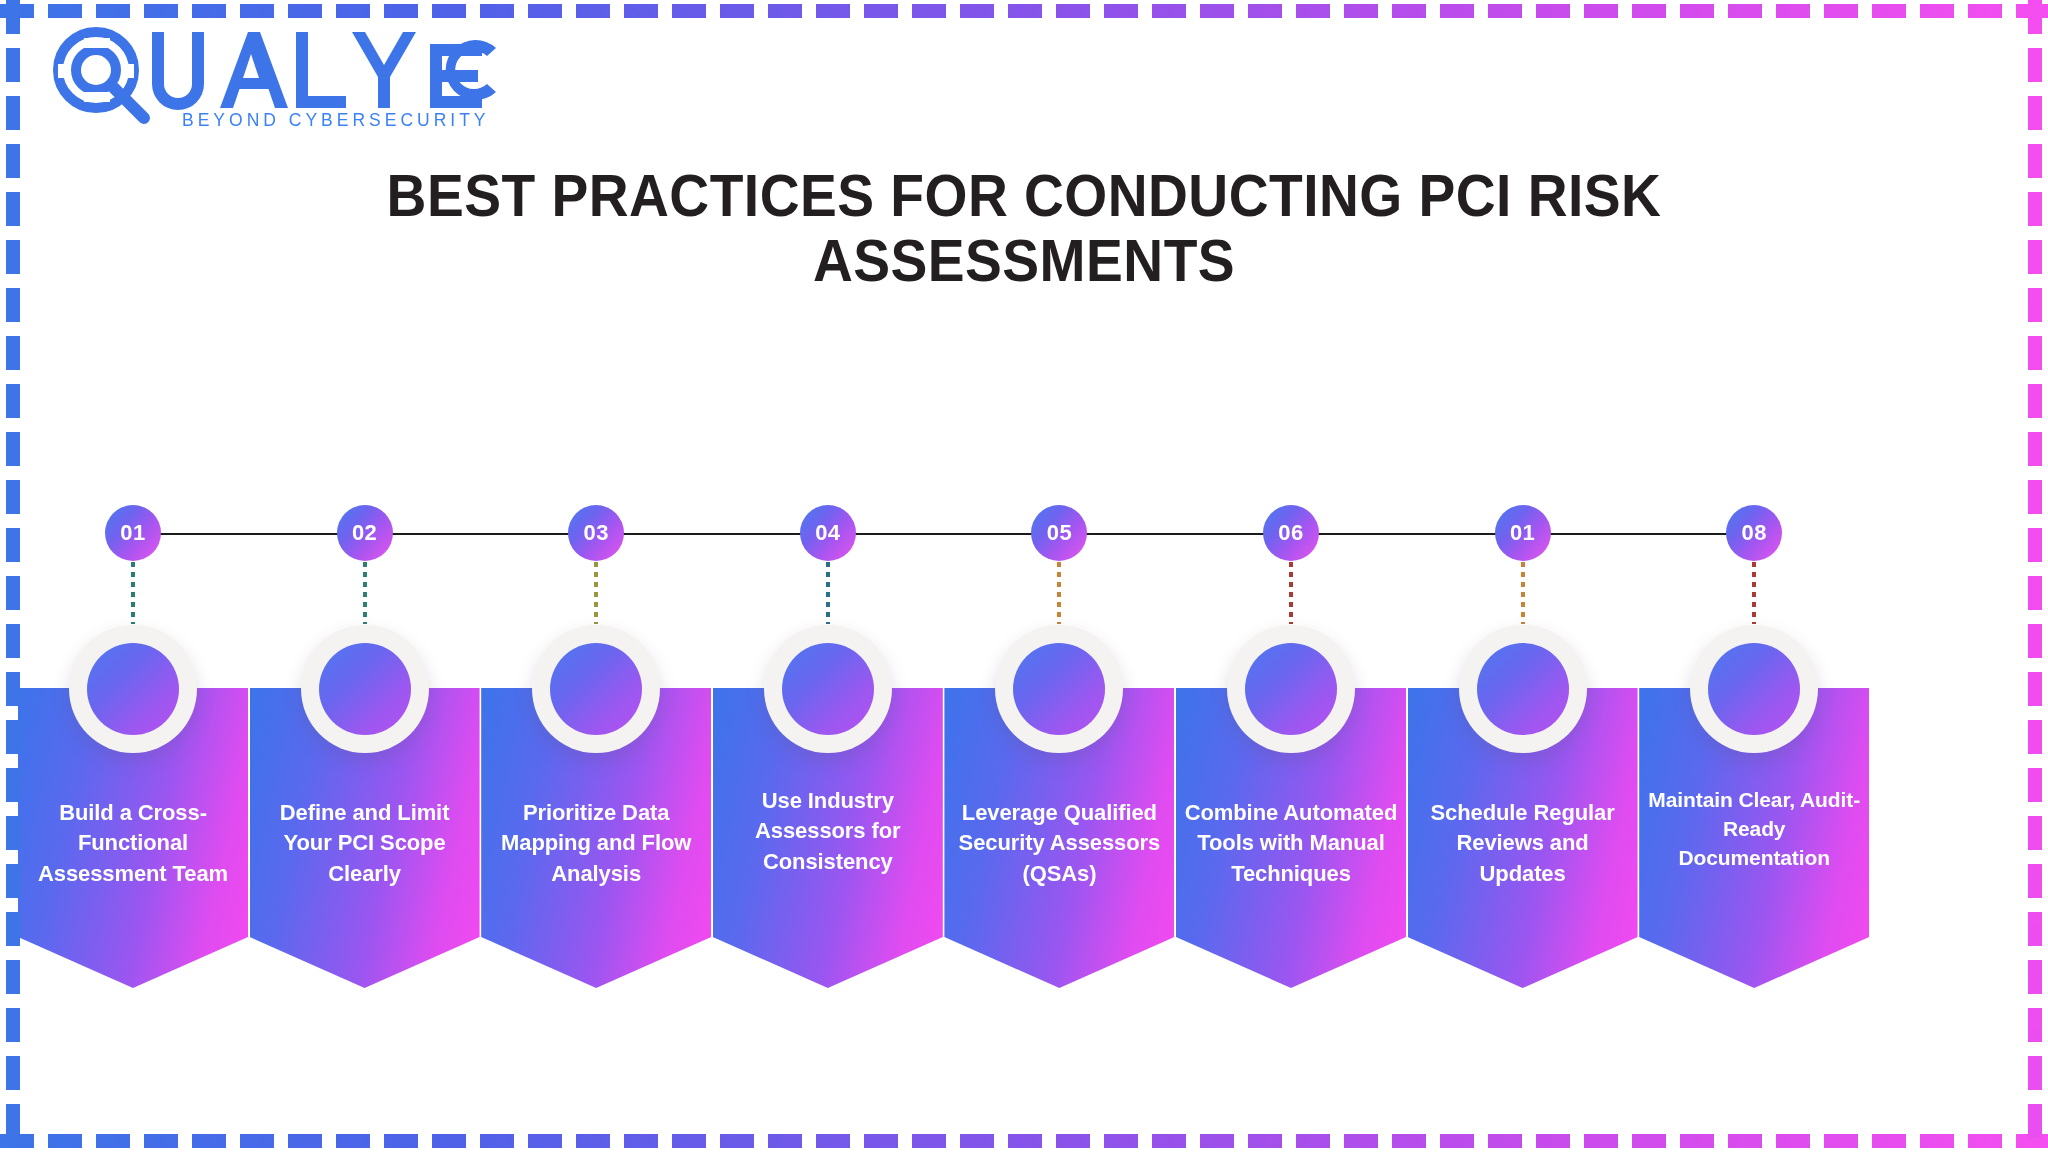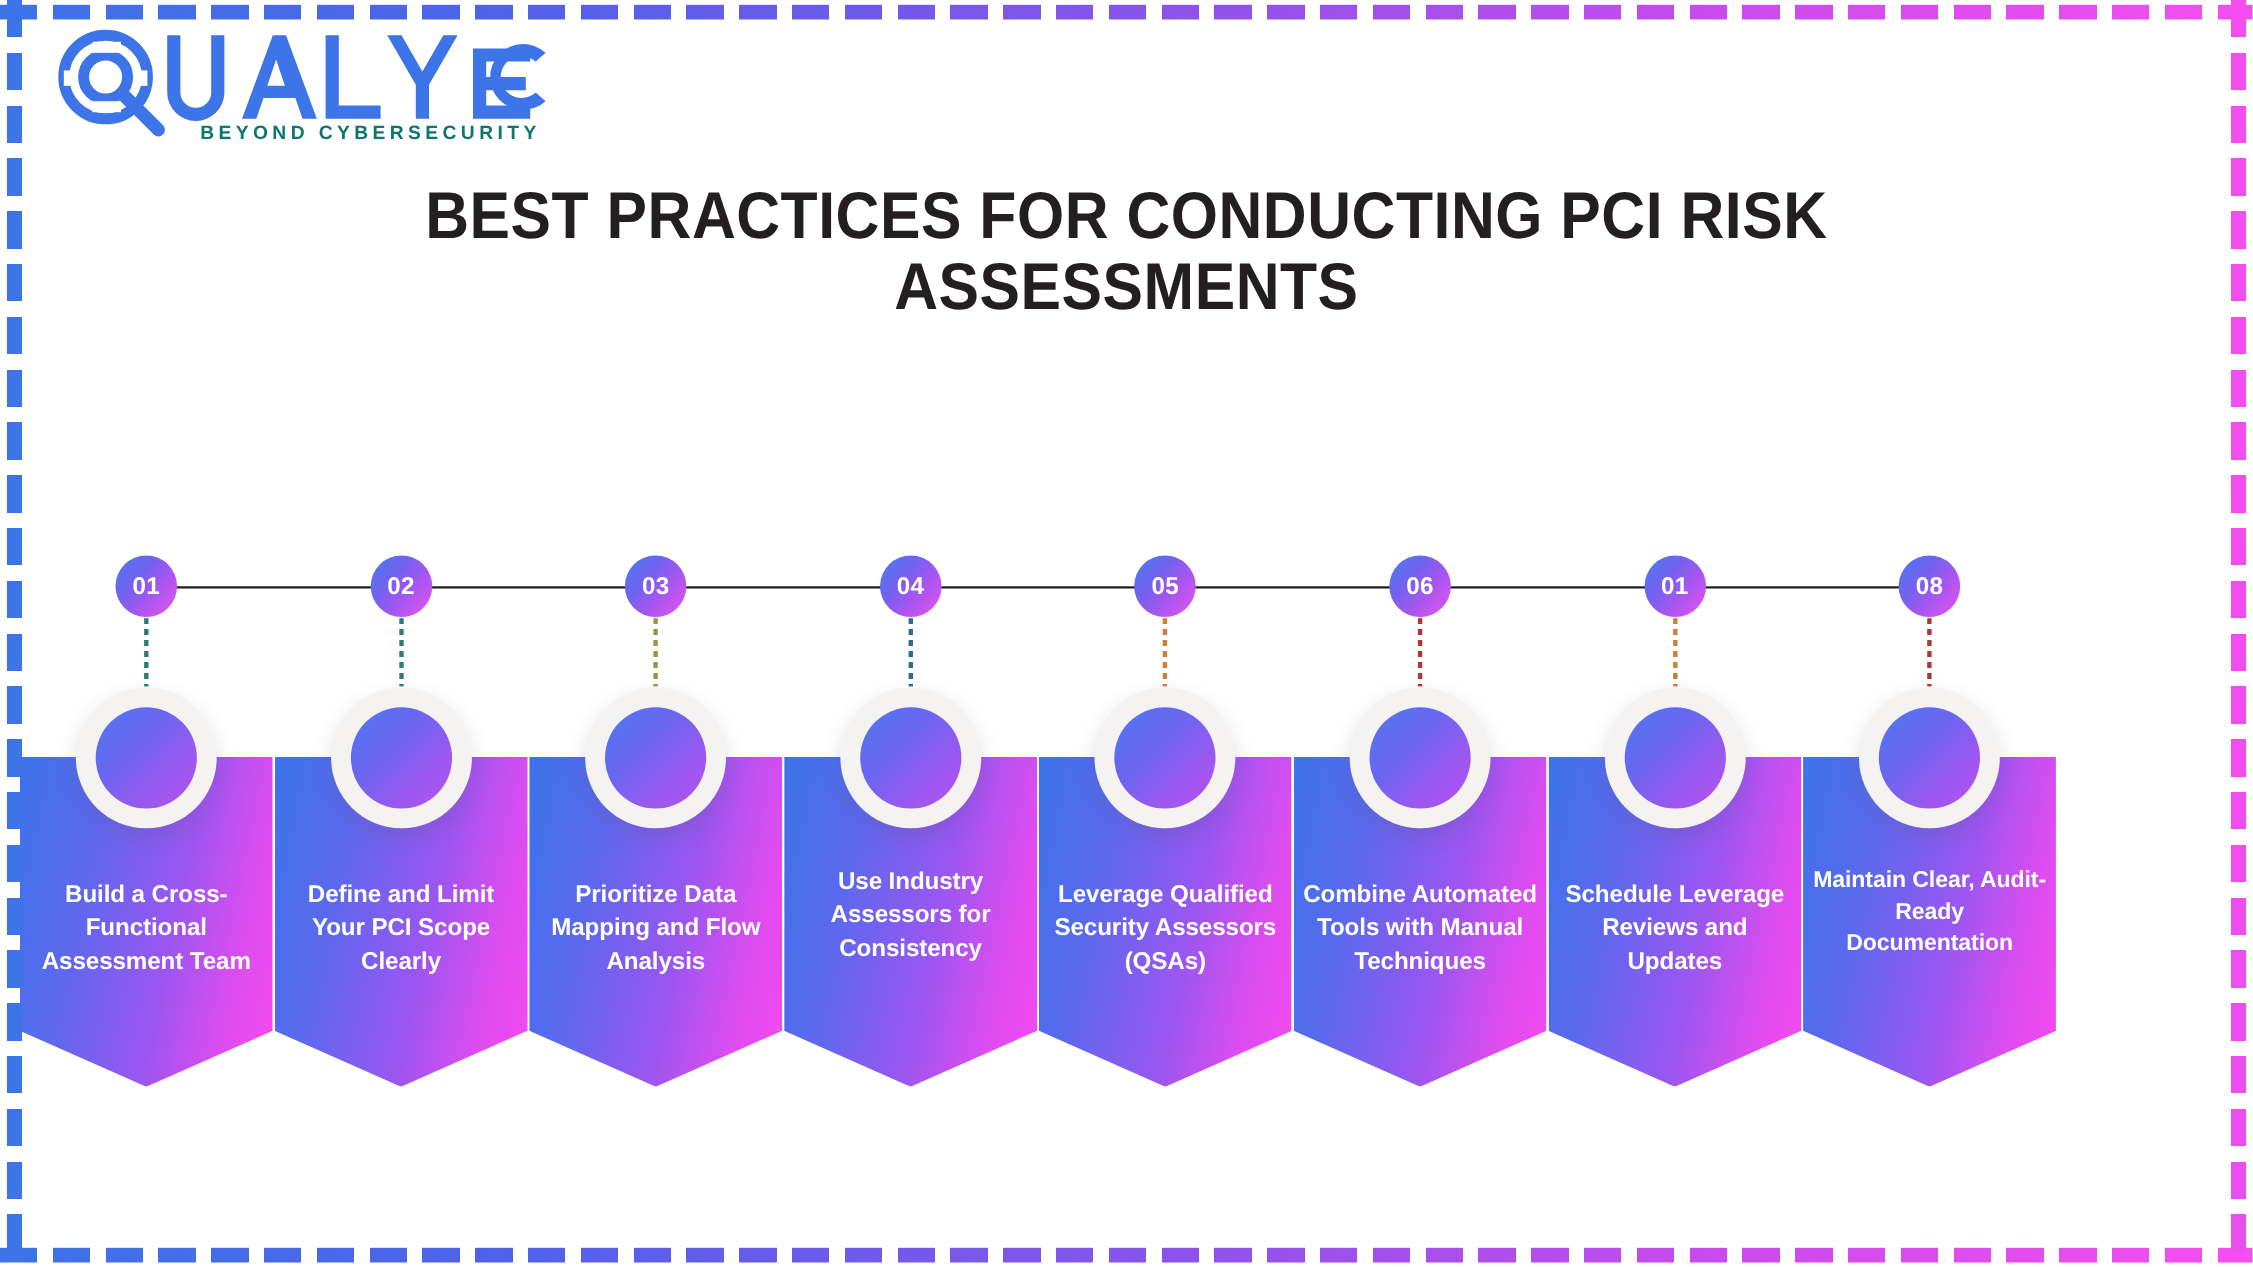--- a/index.html
+++ b/index.html
@@ -69,22 +69,22 @@
     width: 470px;
     height: 110px;
   }
   .logo svg { display: block; }
   .logo-tagline {
     position: absolute;
     left: 138px;
     top: 88px;
     font-size: 17.5px;
     letter-spacing: 4.0px;
-    font-weight: 700;
-    color: #0f766e;
+    font-weight: 400;
+    color: #3b82f6;
     font-family: "Liberation Sans", sans-serif;
     white-space: nowrap;
   }
 
   .page-title {
     position: absolute;
     left: 224px;
     top: 164px;
     width: 1600px;
     text-align: center;
@@ -354,21 +354,21 @@
       <div class="num-badge">
           <span>01</span>
         </div>
       <div class="dotted">
           <i style="background-image:repeating-linear-gradient(to bottom,#c98236 0 5px,transparent 5px 10px)"></i>
         </div>
       <div class="card"></div>
       <div class="ring">
           <div class="inner"></div>
         </div>
-      <div class="card-text">Schedule Leverage Reviews and Updates</div>
+      <div class="card-text">Schedule Regular Reviews and Updates</div>
     </div>
 
     <div class="col" style="left: 1639.2px;">
       <div class="num-badge">
           <span>08</span>
         </div>
       <div class="dotted">
           <i style="background-image:repeating-linear-gradient(to bottom,#ab3a34 0 5px,transparent 5px 10px)"></i>
         </div>
       <div class="card"></div>

